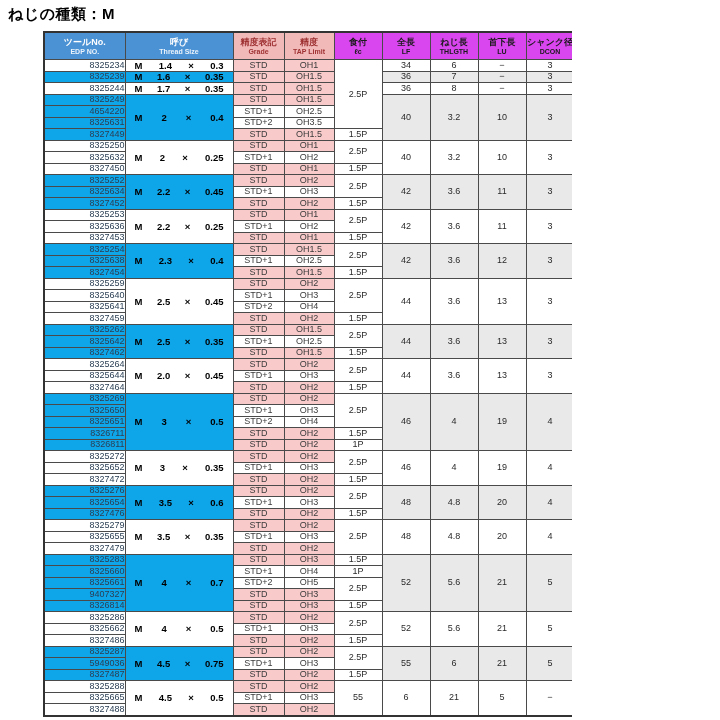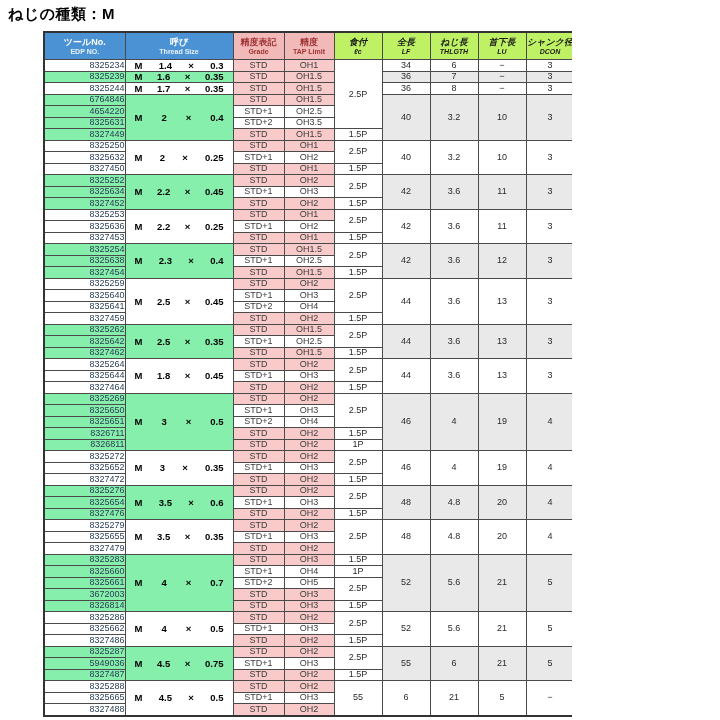--- a/index.html
+++ b/index.html
@@ -6,26 +6,26 @@
   .page{position:relative;width:572px;height:720px;background:#fff;overflow:hidden;}
   .title{position:absolute;left:8px;top:5px;font-size:15px;font-weight:bold;color:#000;letter-spacing:.5px;}
   table.spec{position:absolute;left:43px;top:31px;width:642px;border-collapse:collapse;table-layout:fixed;border:2px solid #333;}
   th,td{border:1px solid #4a4a4a;padding:0;text-align:center;vertical-align:middle;overflow:hidden;}
   thead th{height:26px;}
   .hjp{font-size:9px;font-weight:bold;line-height:11px;}
   .hen{font-size:7px;line-height:8px;}
   .h-blue{background:#4b92d4;color:#fff;}
   .h-blue .hen{color:#eaf3fb;}
   .h-pink{background:#f2b9b9;color:#9e3132;}
-  .h-gray{background:#bef264;color:#1a1a1a;font-style:italic;}
+  .h-gray{background:#d946ef;color:#1a1a1a;}
   .h-small .hjp{font-size:6px;line-height:6px;}
   .h-small .hen{font-size:5.5px;line-height:6px;}
   tbody td{height:10.5px;font-size:9px;line-height:9px;color:#222;}
   td.edp{color:#2c4055;text-align:right;}
-  td.hl{background:#86efac;}
+  td.hl{background:#0ea5e9;}
   .tw{display:flex;justify-content:space-between;align-items:center;padding:0 9px;font-weight:bold;font-size:9.5px;color:#000;}
   td.pk{background:#f8caca;}
   td.gr{color:#3b3b3b;}
   td.sh{background:#e9e9e9;}
   td.dim,td.lc,td.nof,td.stock,td.ext{color:#2a2a2a;}
 </style>
 </head>
 <body>
 
 <div class="page">
@@ -149,21 +149,21 @@
           </td>
           <td class="gr pk">STD</td>
           <td class="gr pk">OH1.5</td>
           <td class="dim">36</td>
           <td class="dim">8</td>
           <td class="dim">−</td>
           <td class="dim">3</td>
           <td class="ext">−</td>
         </tr>
         <tr>
-          <td class="edp hl">6764846</td>
+          <td class="edp hl">8325249</td>
           <td class="thread hl" rowspan="4">
             <div class="tw">
               <span>M</span>
               <span>2</span>
               <span>×</span>
               <span>0.4</span>
             </div>
           </td>
           <td class="gr pk">STD</td>
           <td class="gr pk">OH1.5</td>
@@ -378,21 +378,21 @@
           <td class="edp hl">8327462</td>
           <td class="gr pk">STD</td>
           <td class="gr pk">OH1.5</td>
           <td class="lc">1.5P</td>
         </tr>
         <tr>
           <td class="edp">8325264</td>
           <td class="thread" rowspan="3">
             <div class="tw">
               <span>M</span>
-              <span>1.8</span>
+              <span>2.0</span>
               <span>×</span>
               <span>0.45</span>
             </div>
           </td>
           <td class="gr pk">STD</td>
           <td class="gr pk">OH2</td>
           <td class="lc" rowspan="2">2.5P</td>
           <td class="dim" rowspan="3">44</td>
           <td class="dim" rowspan="3">3.6</td>
           <td class="dim" rowspan="3">13</td>
@@ -576,21 +576,21 @@
           <td class="lc">1P</td>
           <td class="stock" rowspan="2">D</td>
         </tr>
         <tr>
           <td class="edp hl">8325661</td>
           <td class="gr">STD+2</td>
           <td class="gr">OH5</td>
           <td class="lc" rowspan="2">2.5P</td>
         </tr>
         <tr>
-          <td class="edp hl">3672003</td>
+          <td class="edp hl">9407327</td>
           <td class="gr pk">STD</td>
           <td class="gr pk">OH3</td>
           <td class="stock">B</td>
         </tr>
         <tr>
           <td class="edp hl">8326814</td>
           <td class="gr pk">STD</td>
           <td class="gr pk">OH3</td>
           <td class="lc">1.5P</td>
           <td class="stock">D</td>

